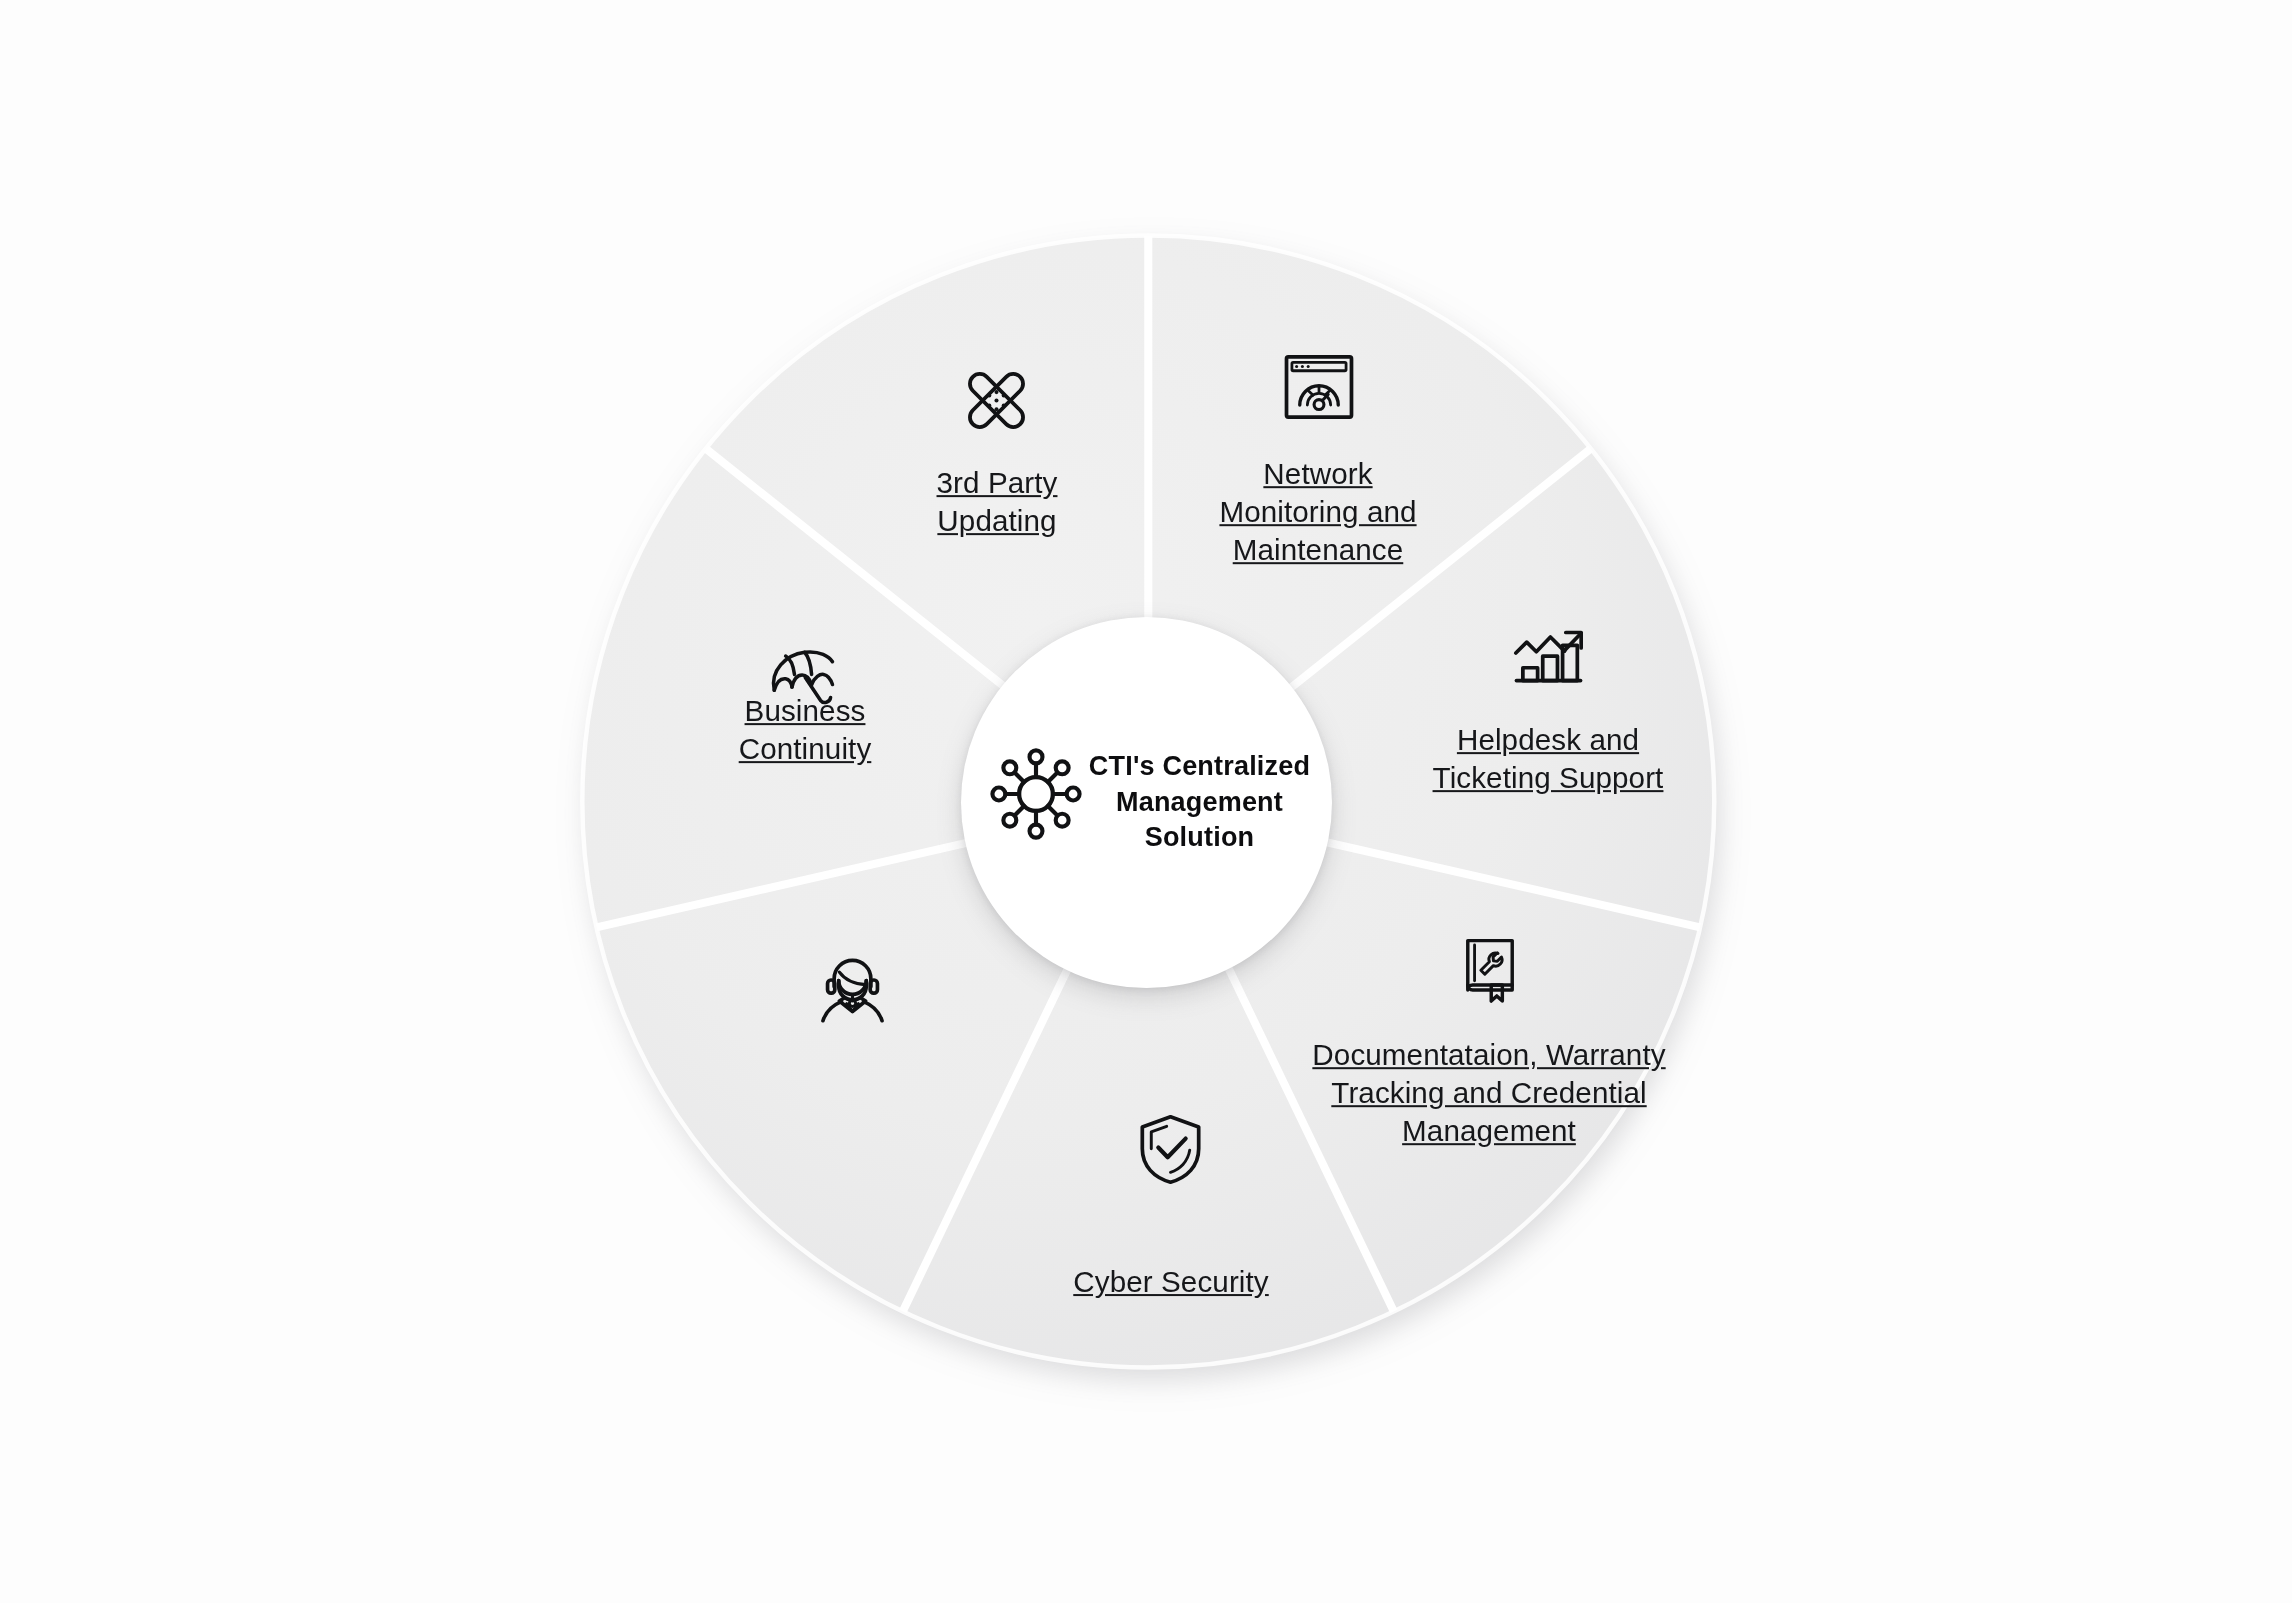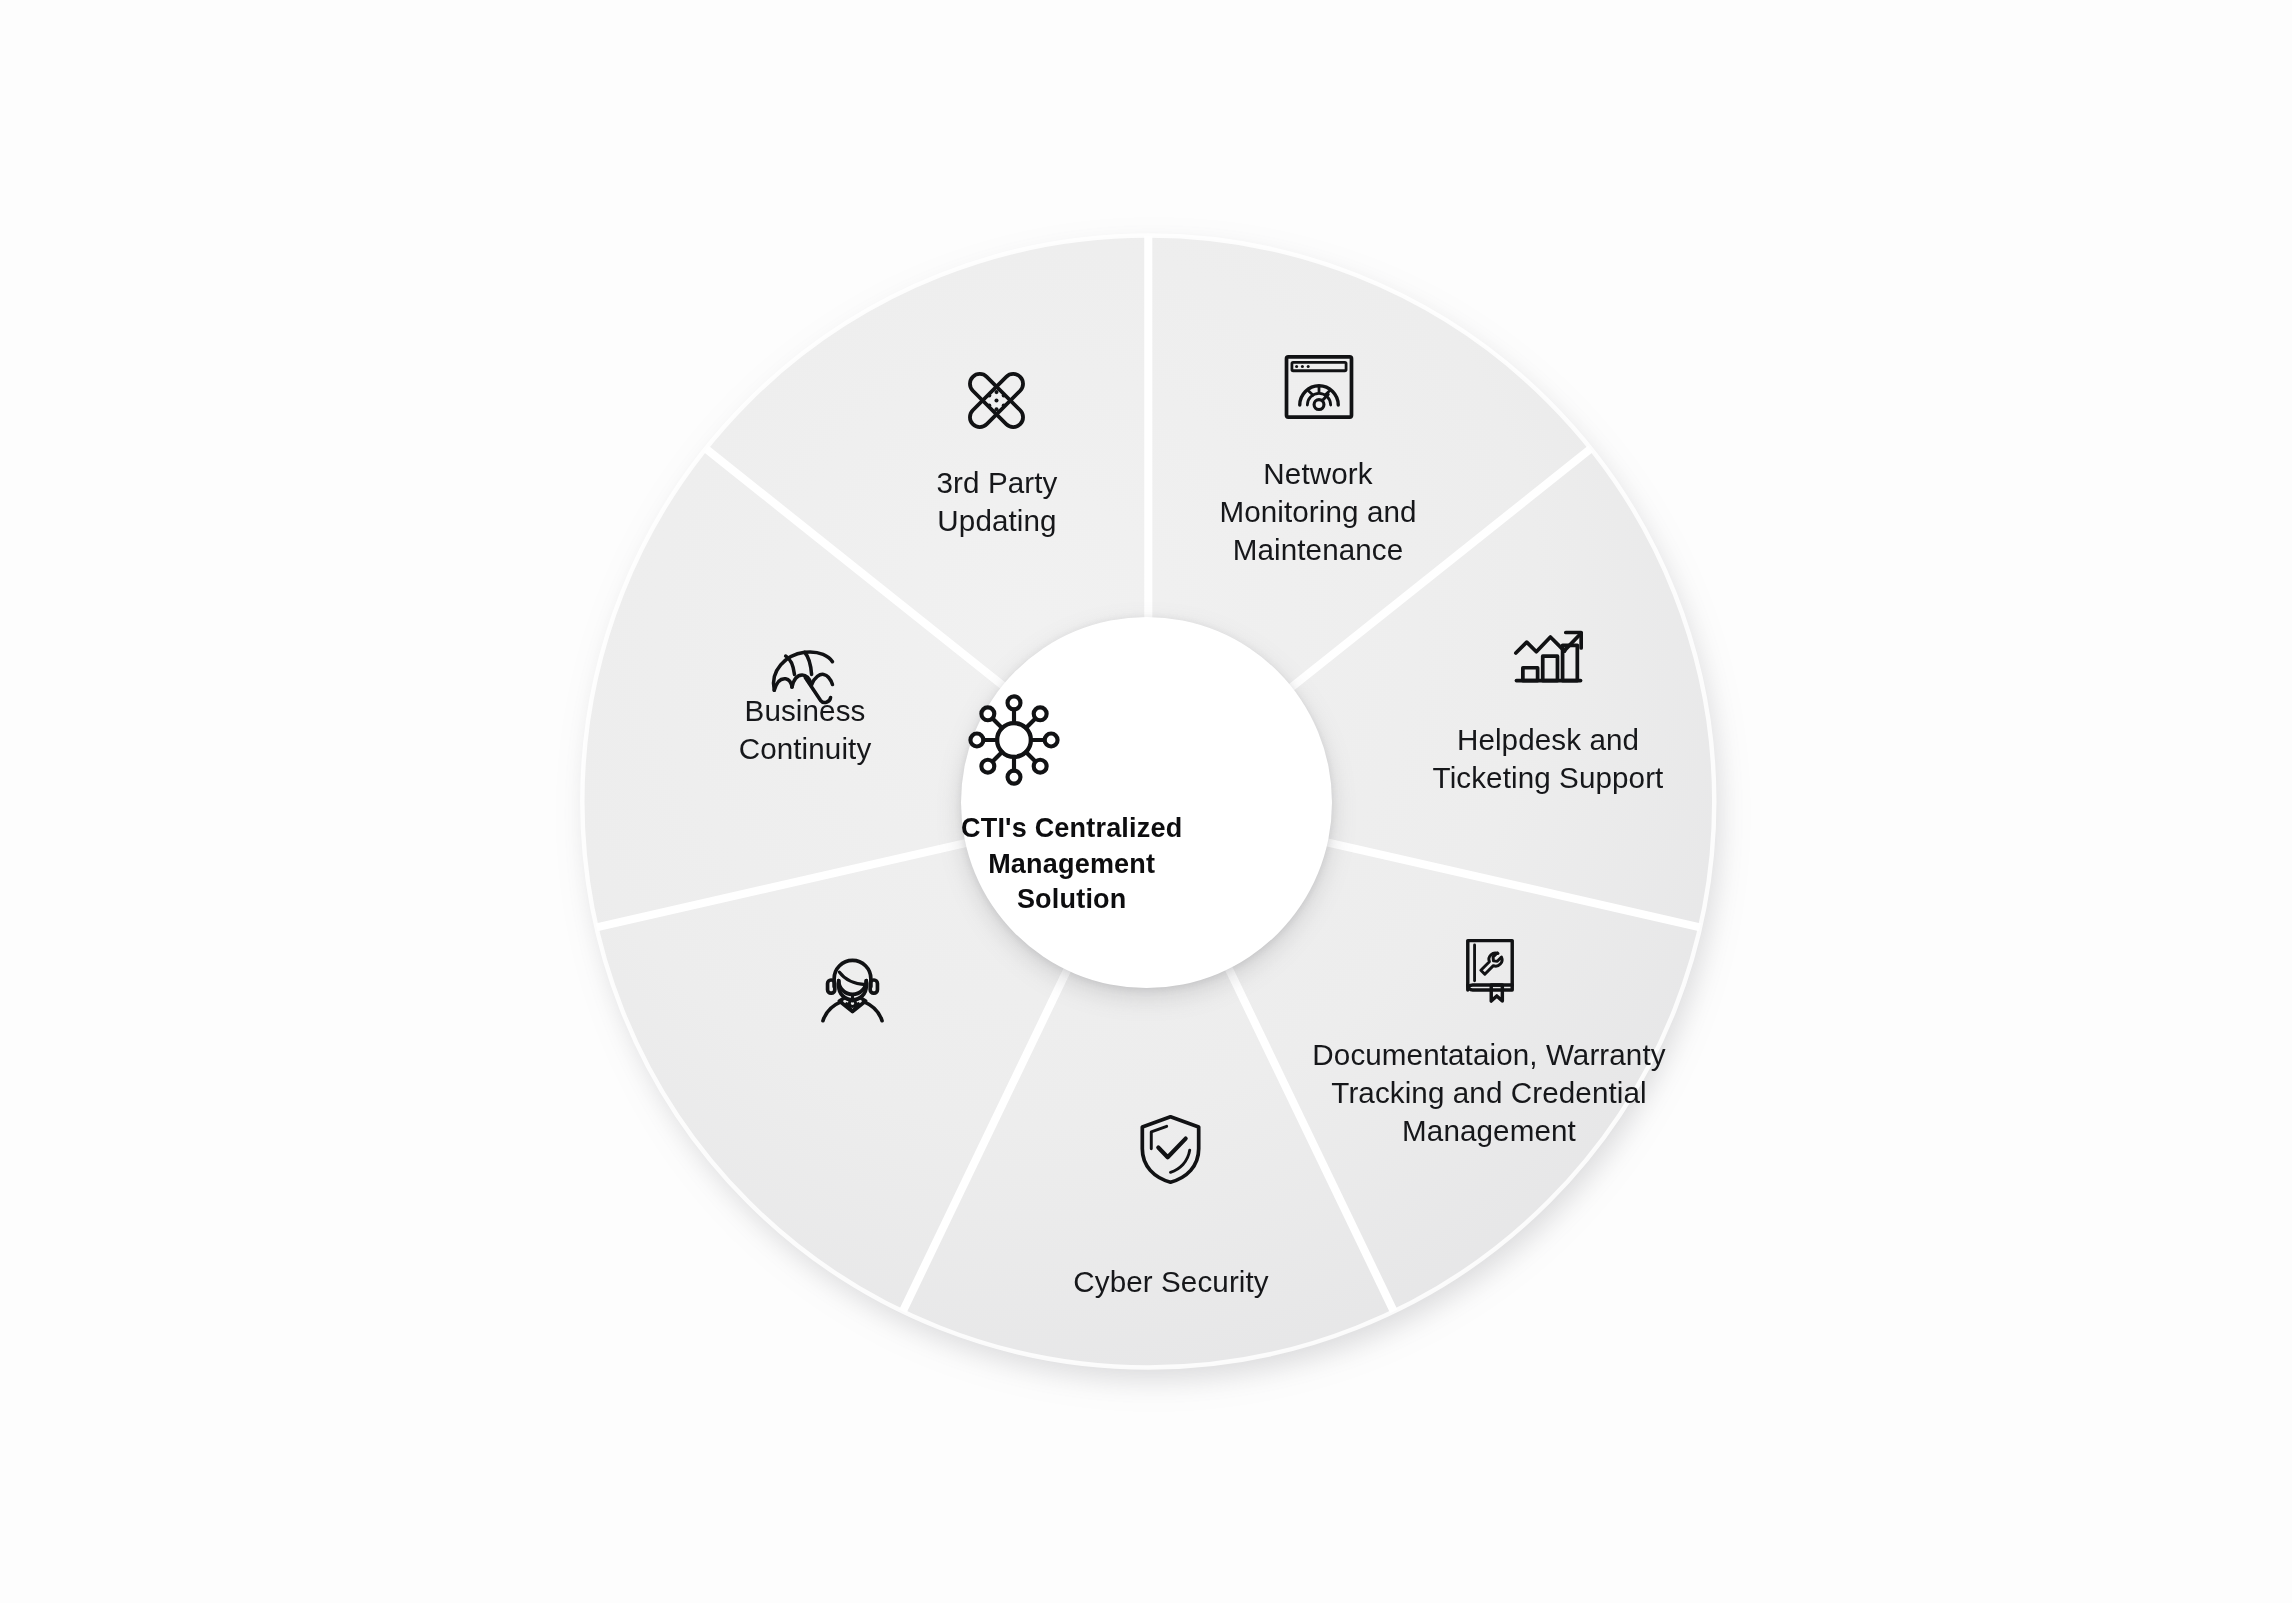--- a/index.html
+++ b/index.html
@@ -32,20 +32,21 @@
   .seg-label {
     position: absolute;
     transform: translate(-50%, -50%);
     text-align: center;
     color: #16171a;
     font-size: 29.6px;
     line-height: 1.28;
     letter-spacing: 0.1px;
     white-space: pre-line;
     pointer-events: none;
+    text-decoration: underline;
   }
   .seg-icon {
     position: absolute;
     transform: translate(-50%, -50%);
     width: 99px;
     height: 99px;
     display: flex;
     align-items: center;
     justify-content: center;
   }
@@ -58,22 +59,22 @@
     top: 802px;
     width: 371px;
     height: 371px;
     margin-left: -185px;
     margin-top: -185px;
     border-radius: 50%;
     background: #ffffff;
     box-shadow: 0 9px 23px rgba(120,120,125,0.26),
                 0 1.8px 7.2px rgba(120,120,125,0.16);
     display: flex;
-    flex-direction: column;
-    align-items: flex-start;
+    flex-direction: row;
+    align-items: center;
     justify-content: center;
   }
   #hub-icon {
     width: 106px;
     height: 106px;
     margin-bottom: 18px;
   }
   #hub-icon svg { display: block; }
   #hub-title {
     font-weight: bold;

